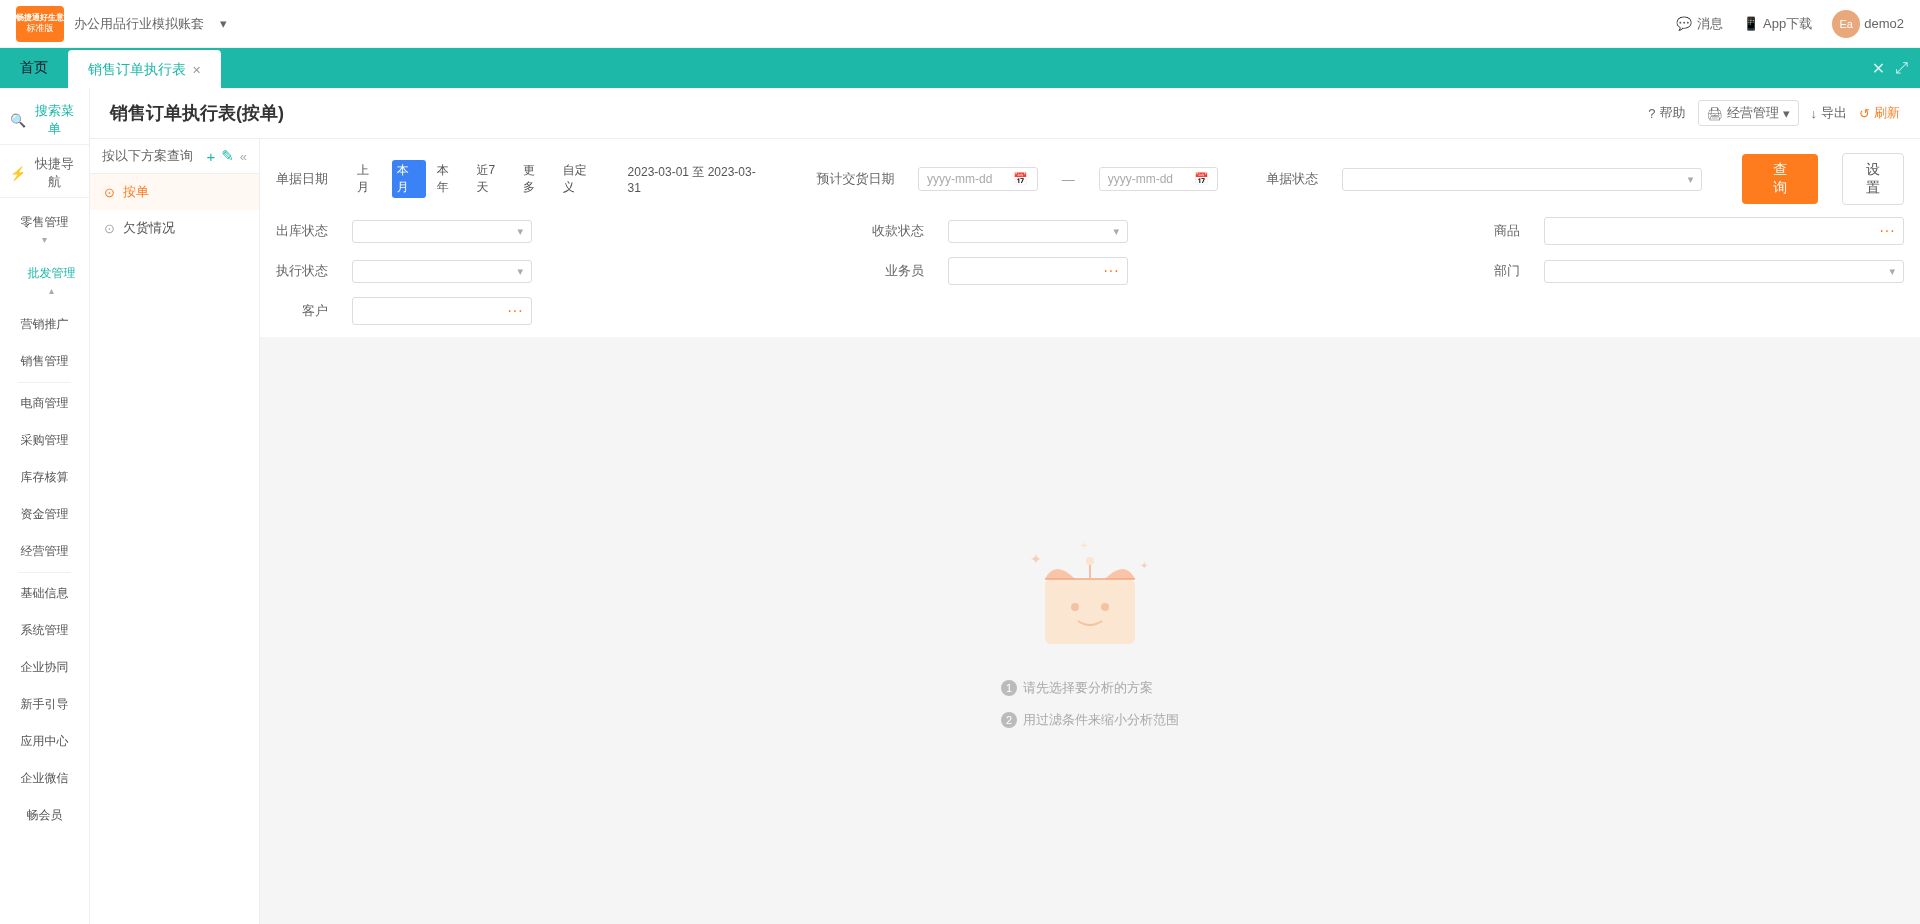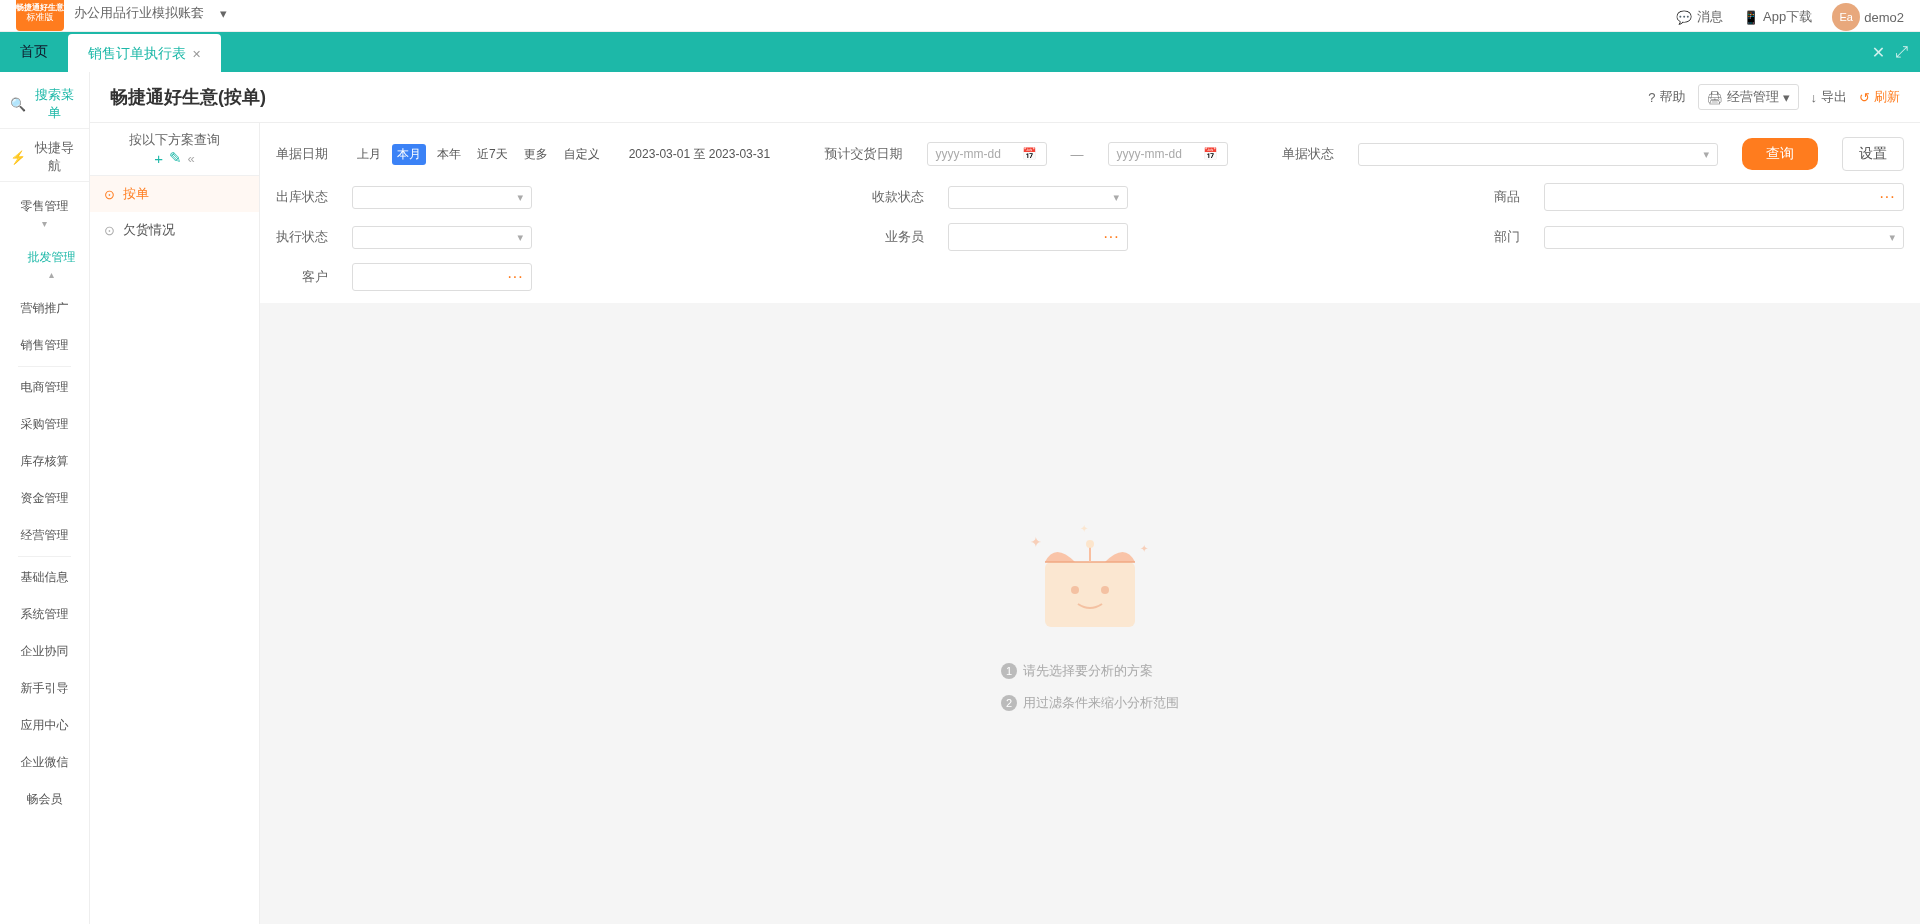--- a/index.html
+++ b/index.html
@@ -1,19 +1,19 @@
 <!DOCTYPE html>
 <html><head>
   <meta charset="utf-8">
   <style>
     * { box-sizing: border-box; margin: 0; padding: 0; }
     body { font-family: "Microsoft YaHei", "PingFang SC", sans-serif; font-size: 13px; background: #f5f5f5; color: #333; display: flex; flex-direction: column; height: 924px; overflow: hidden; }
 
     
-    .topbar { height: 32px; background: #fff; display: flex; align-items: flex-end; justify-content: space-between; padding: 0 16px; border-bottom: 1px solid #eee; flex-shrink: 0; }
+    .topbar { height: 48px; background: #fff; display: flex; align-items: center; justify-content: space-between; padding: 0 16px; border-bottom: 1px solid #eee; flex-shrink: 0; }
     .topbar-left { display: flex; align-items: center; gap: 10px; }
     .logo-box { width: 48px; height: 36px; background: #ff7c1e; border-radius: 4px; display: flex; flex-direction: column; align-items: center; justify-content: center; }
     .logo-box span { color: #fff; font-size: 9px; line-height: 1.2; }
     .topbar-dropdown { display: flex; align-items: center; gap: 16px; color: #666; font-size: 13px; cursor: pointer; }
     .topbar-right { display: flex; align-items: center; gap: 20px; color: #666; font-size: 13px; }
     .topbar-right-item { display: flex; align-items: center; gap: 4px; cursor: pointer; }
     .avatar { width: 28px; height: 28px; border-radius: 50%; background: #e8a87c; display: flex; align-items: center; justify-content: center; color: #fff; font-size: 11px; overflow: hidden; }
 
     
     .tabbar { height: 40px; background: #1db8a8; display: flex; align-items: center; padding: 0 0; flex-shrink: 0; }
@@ -59,33 +59,33 @@
     .date-input { border: 1px solid #ddd; border-radius: 3px; padding: 4px 8px; font-size: 12px; color: #aaa; width: 120px; display: flex; align-items: center; justify-content: space-between; }
     .date-separator { color: #999; }
     .filter-select { border: 1px solid #ddd; border-radius: 3px; padding: 4px 8px; font-size: 13px; color: #333; min-width: 180px; display: flex; align-items: center; justify-content: space-between; cursor: pointer; background: #fff; }
     .filter-select .placeholder { color: #ccc; }
     .filter-select-icon { color: #aaa; font-size: 11px; }
     .filter-input-multi { border: 1px solid #ddd; border-radius: 3px; padding: 4px 8px; font-size: 13px; min-width: 180px; color: #aaa; display: flex; align-items: center; justify-content: flex-end; cursor: pointer; }
     .filter-dots { color: #ff7c1e; font-size: 16px; }
     .filter-status-select { border: 1px solid #ddd; border-radius: 3px; padding: 4px 8px; font-size: 13px; color: #333; min-width: 360px; display: flex; align-items: center; justify-content: space-between; cursor: pointer; background: #fff; }
     .collapse-row { text-align: center; padding: 6px 0; color: #888; font-size: 12px; cursor: pointer; background: #fafafa; border-top: 1px solid #f0f0f0; }
     .collapse-row span { display: inline-flex; align-items: center; gap: 4px; }
-    .btn-query { background: #ff7c1e; color: #fff; border: none; border-radius: 10px; padding: 7px 24px; font-size: 14px; cursor: pointer; }
+    .btn-query { background: #ff7c1e; color: #fff; border: none; border-radius: 4px; padding: 7px 24px; font-size: 14px; cursor: pointer; margin-left: 16px; }
     .btn-settings { background: #fff; color: #555; border: 1px solid #ddd; border-radius: 4px; padding: 7px 16px; font-size: 14px; cursor: pointer; }
 
     
     .empty-state { display: flex; flex-direction: column; align-items: center; justify-content: center; flex: 1; padding: 40px; }
     .empty-text { color: #aaa; font-size: 13px; line-height: 2; text-align: left; }
 
     .filter-section { background: #fff; flex-shrink: 0; }
     .filter-content { padding: 14px 16px 0 16px; }
 
     
     .sub-sidebar { width: 170px; background: #fff; border-right: 1px solid #eee; flex-shrink: 0; overflow-y: auto; }
-    .sub-sidebar-header { display: flex; align-items: center; justify-content: space-between; padding: 8px 12px; border-bottom: 1px solid #f0f0f0; flex-direction: column; }
+    .sub-sidebar-header { display: flex; align-items: center; justify-content: space-between; padding: 8px 12px; border-bottom: 1px solid #f0f0f0; }
     .sub-sidebar-label { font-size: 13px; color: #666; }
     .sub-sidebar-icons { display: flex; gap: 6px; align-items: center; }
     .sub-sidebar-icon { color: #1db8a8; cursor: pointer; font-size: 15px; }
     .sub-sidebar-collapse { color: #aaa; cursor: pointer; font-size: 13px; }
 
     .plan-item { display: flex; align-items: center; gap: 8px; padding: 9px 14px; cursor: pointer; font-size: 13px; color: #555; }
     .plan-item.active { color: #ff7c1e; background: #fff8f3; }
 
     .main-right { flex: 1; display: flex; flex-direction: column; overflow: hidden; }
   </style>
@@ -197,21 +197,21 @@
     </div>
     <div class="sidebar-item">
       <span>畅会员</span>
     </div>
   </div>
 
   <div class="content">
 
     <div class="page-header">
       <div class="page-title-row">
-        <div class="page-title">畅捷通好生意(按单)</div>
+        <div class="page-title">销售订单执行表(按单)</div>
         <div class="page-header-actions">
           <div class="action-btn">
             <span>?</span>
             <span>帮助</span>
           </div>
           <div class="btn-print">
             <span>🖨</span>
             <span>经营管理</span>
             <span>▾</span>
           </div>

